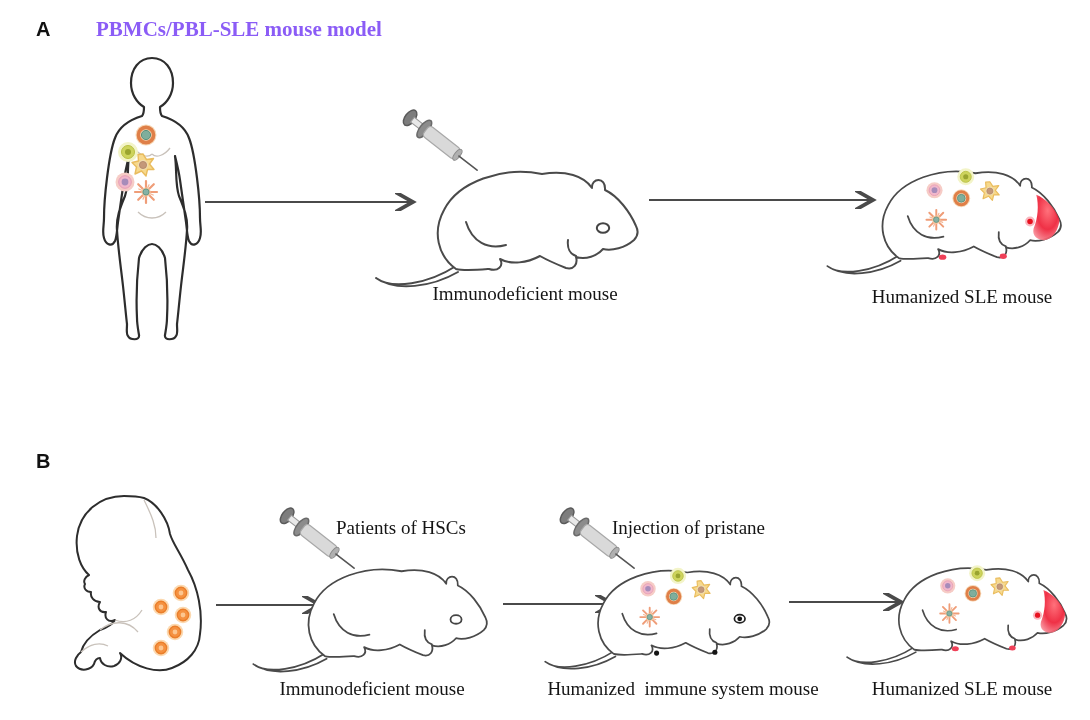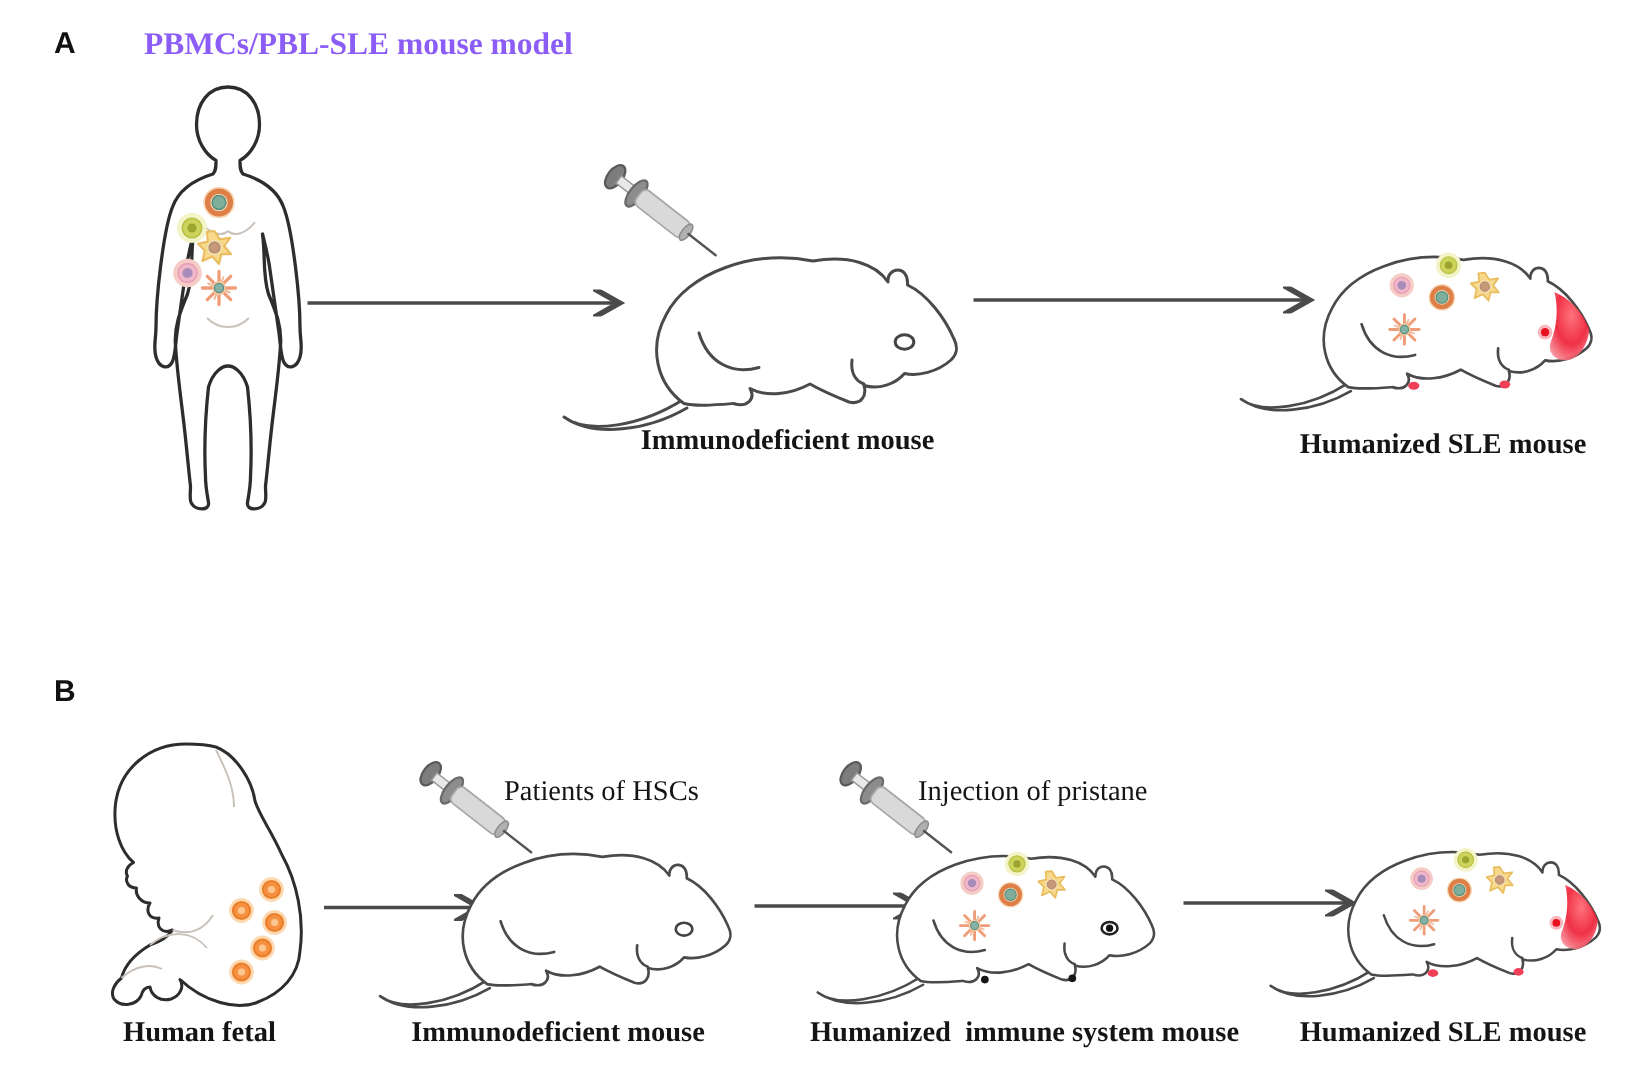--- a/index.html
+++ b/index.html
@@ -2,21 +2,21 @@
 <html><head>
 <meta charset="utf-8">
 <style>
   html,body{margin:0;padding:0;background:#fff;}
   .canvas{position:relative;width:1090px;height:720px;background:#ffffff;
           font-family:"Liberation Serif",serif;overflow:hidden;}
   .abs{position:absolute;}
   .panel-letter{position:absolute;font-family:"Liberation Sans",sans-serif;
                 font-weight:700;font-size:20px;color:#111;}
   .panel-title{position:absolute;font-weight:700;font-size:21px;color:#8b5cf6;white-space:pre;}
-  .caption{position:absolute;font-size:19px;color:#151515;text-align:center;white-space:pre;font-weight:bold;}
+  .caption{position:absolute;font-size:19px;color:#151515;text-align:center;white-space:pre;}
   .inj-label{position:absolute;font-size:19px;color:#151515;white-space:pre;}
   svg{display:block;}
 </style>
 </head>
 <body>
 
 <div class="canvas">
 
   <svg class="abs" width="0" height="0" style="left:0;top:0" aria-hidden="true">
     <defs>
@@ -181,21 +181,20 @@
       <path d="M40,138 C52,128 68,128 78,140"></path>
       <path d="M21,160 C30,152 40,150 48,154"></path>
       <path d="M84,8 C92,24 96,34 96,46"></path>
     </g>
     <use href="#cell-hsc" transform="translate(121,101) scale(0.92)"></use>
     <use href="#cell-hsc" transform="translate(101,115) scale(0.92)"></use>
     <use href="#cell-hsc" transform="translate(123,123) scale(0.92)"></use>
     <use href="#cell-hsc" transform="translate(115,140) scale(0.92)"></use>
     <use href="#cell-hsc" transform="translate(101,156) scale(0.92)"></use>
   </svg>
-  <div class="caption" style="left:33px;top:678px;width:200px">Human fetal</div>
 
   <svg class="abs" style="left:213px;top:596px" width="120" height="18">
     <line x1="3" y1="9" x2="107" y2="9" stroke="#4a4a4a" stroke-width="2.2" marker-end="url(#arrowhead)"></line>
   </svg>
 
   <svg class="abs" style="left:272px;top:503px" width="105" height="100" viewBox="-5 -5 105 100">
     <use href="#syringe"></use>
   </svg>
   <div class="inj-label" style="left:336px;top:517px">Patients of HSCs</div>
 

